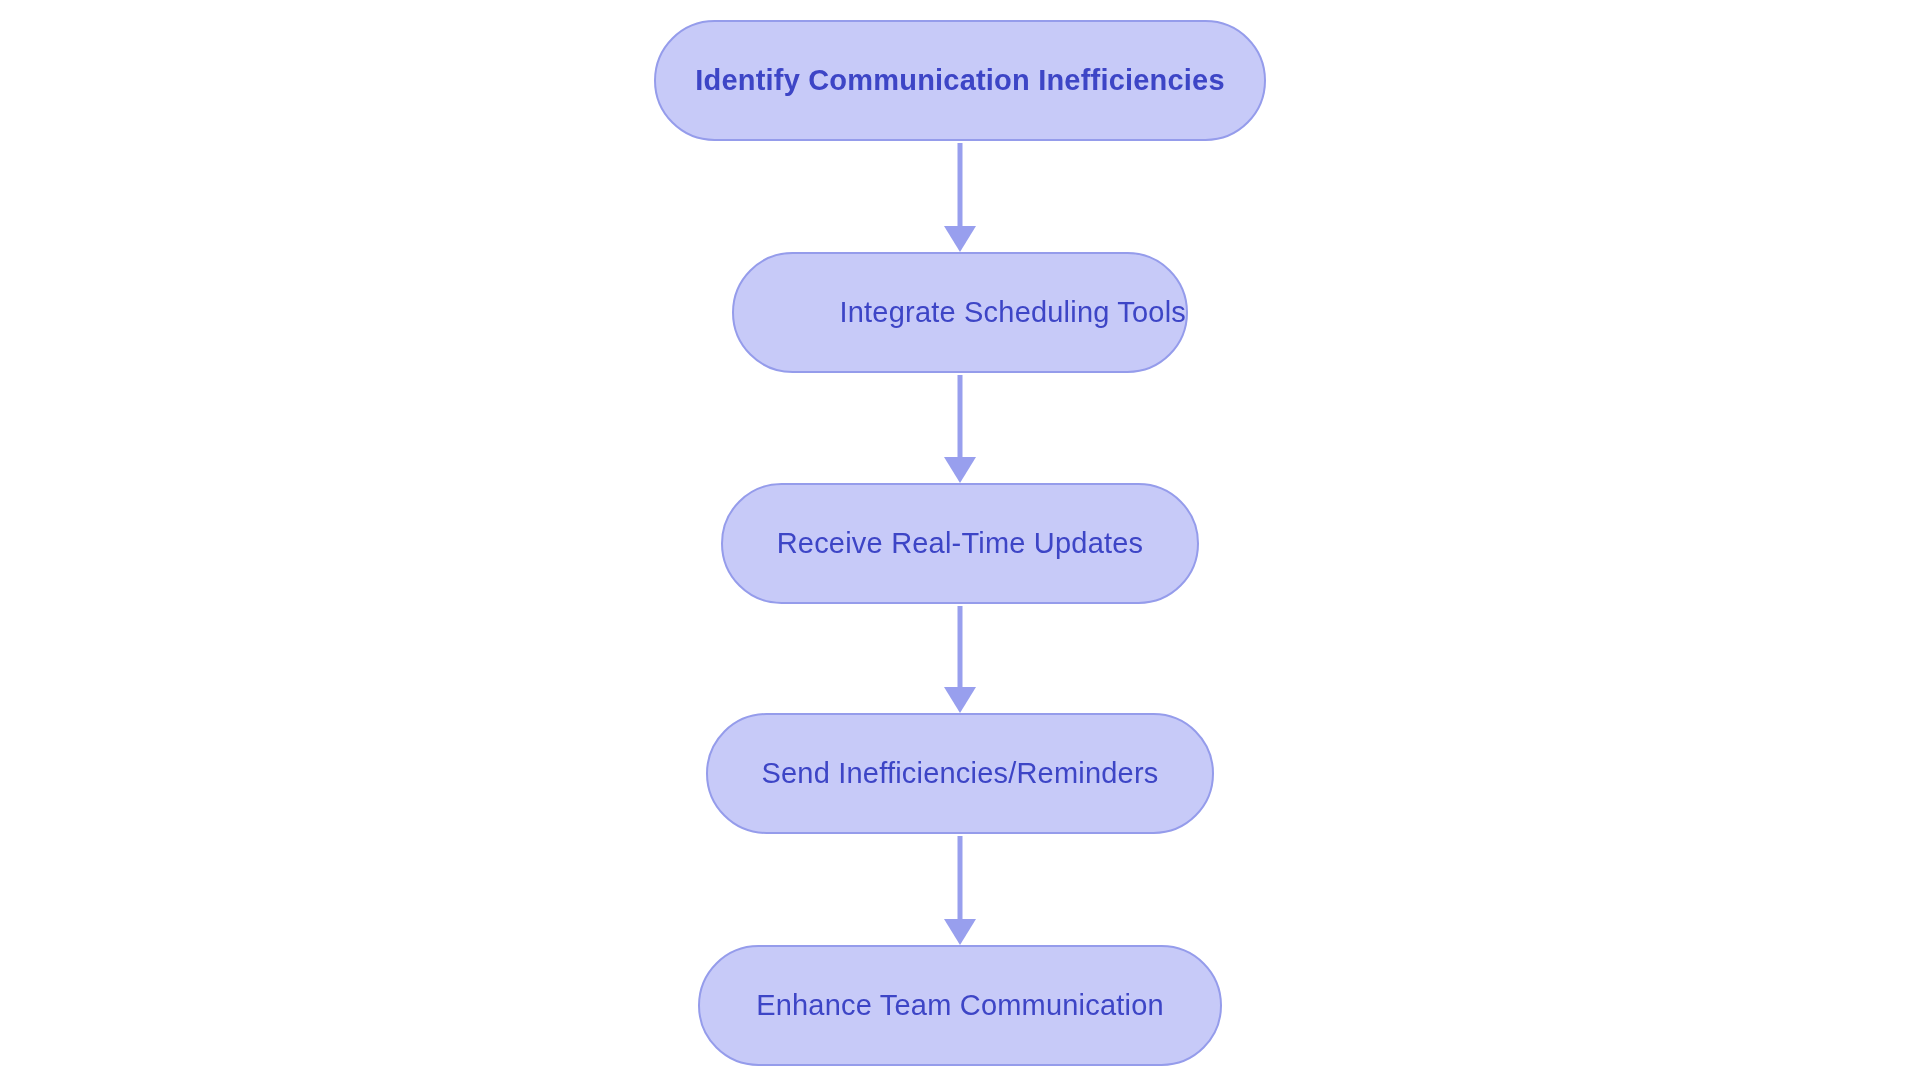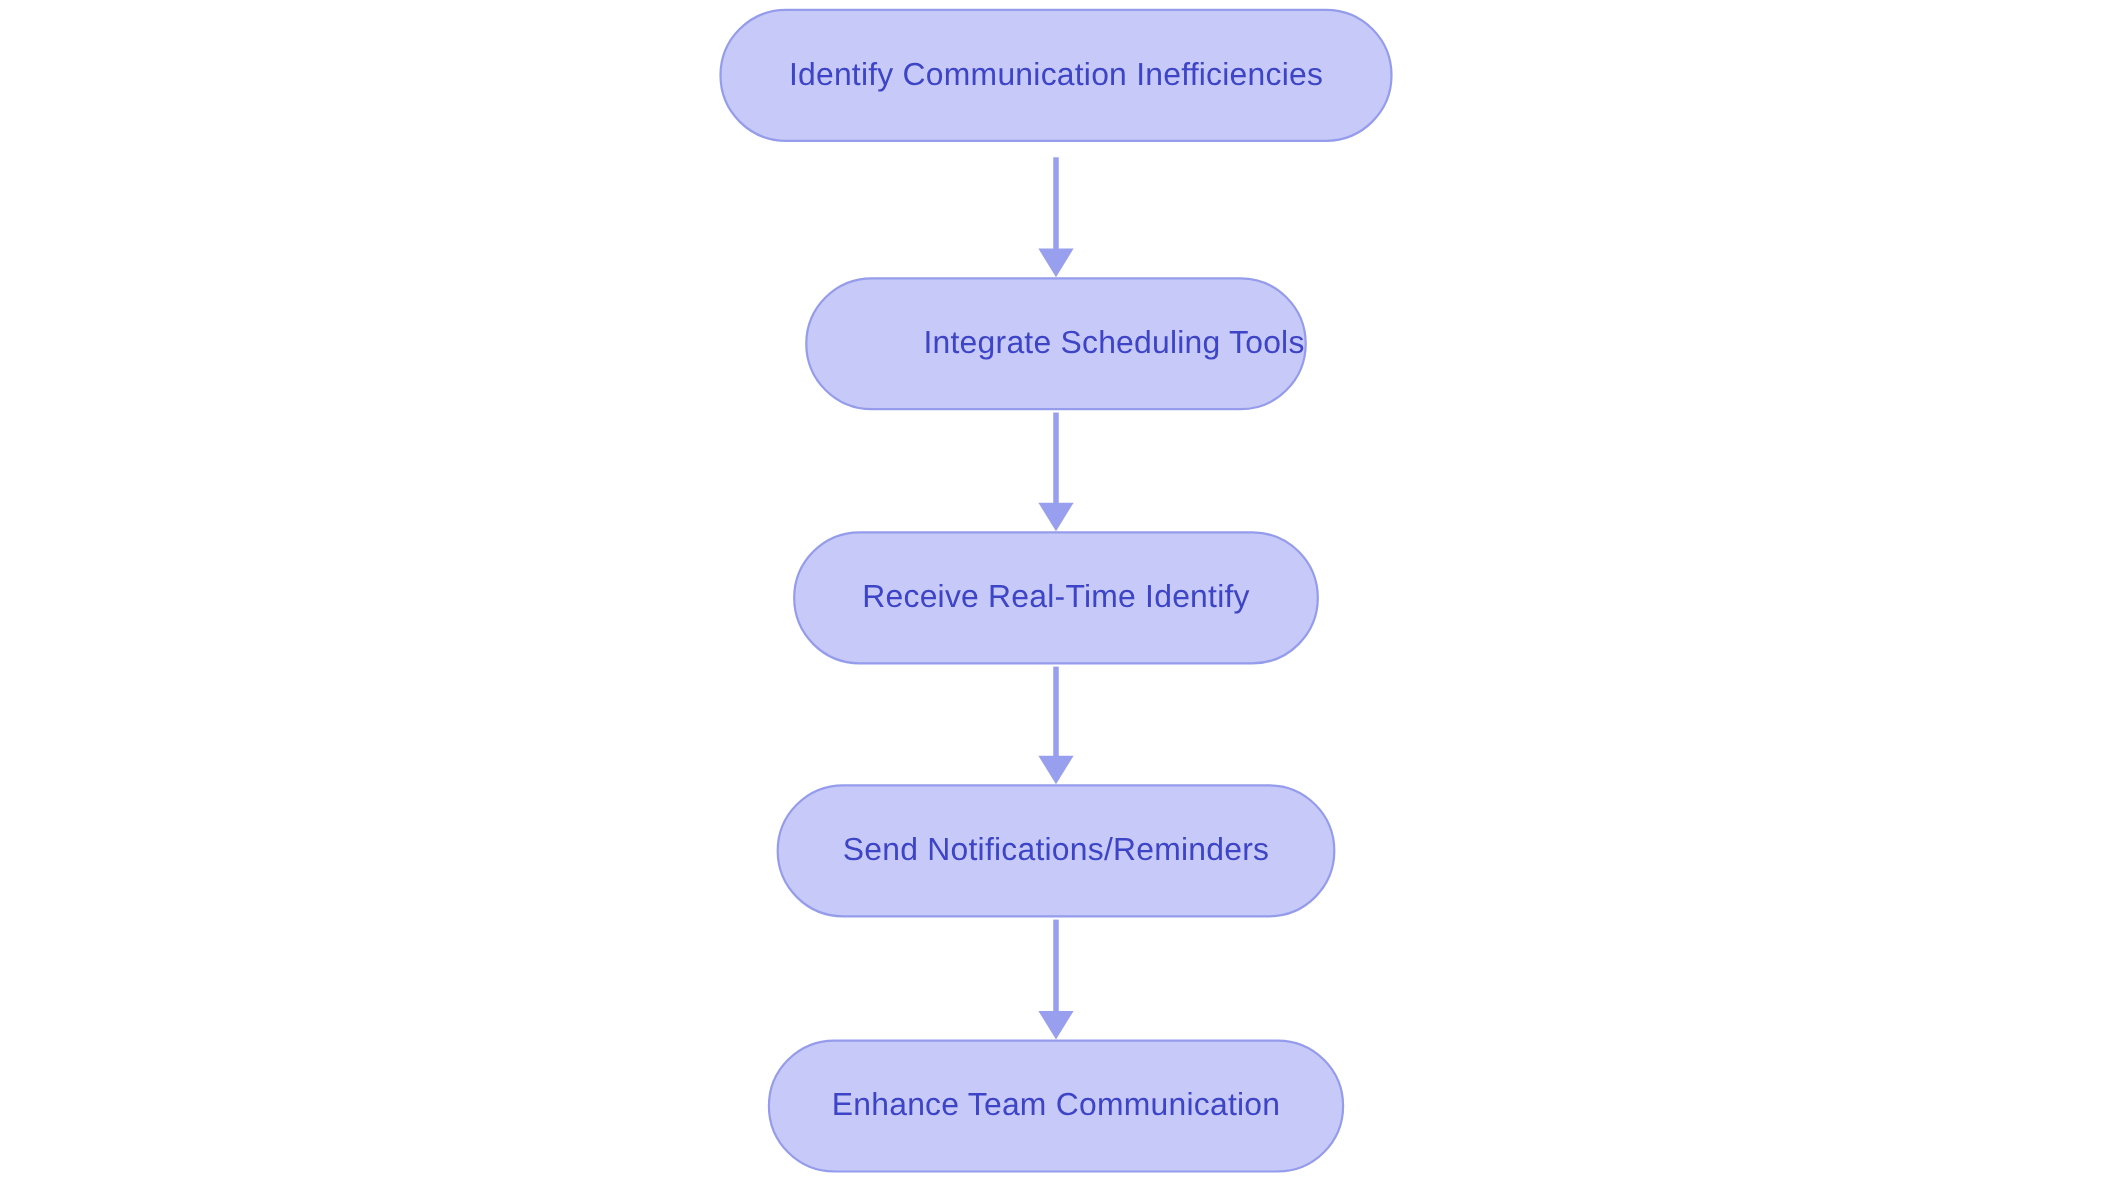--- a/index.html
+++ b/index.html
@@ -33,21 +33,21 @@
     border-radius: 62px;
     display: flex;
     align-items: center;
     justify-content: center;
     color: var(--node-text);
     font-size: 29px;
     letter-spacing: 0.2px;
     white-space: nowrap;
     text-align: center;
   }
-  .n1 { top: 8px;  width: 612px; }
+  .n1 { top: 20px;  width: 612px; font-weight: bold; }
   .n2 { top: 252px; width: 456px; justify-content: flex-end; }
   .n3 { top: 483px; width: 478px; }
   .n4 { top: 713px; width: 508px; }
   .n5 { top: 945px; width: 524px; }
 
   .arrow {
     position: absolute;
     left: 50%;
     transform: translateX(-50%);
     width: 36px;
@@ -94,30 +94,30 @@
   <div class="node n2">
     <span>Integrate Scheduling Tools</span>
   </div>
 
   <div class="arrow a2">
     <div class="arrow-line"></div>
     <div class="arrow-head"></div>
   </div>
 
   <div class="node n3">
-    <span>Receive Real-Time Identify</span>
+    <span>Receive Real-Time Updates</span>
   </div>
 
   <div class="arrow a3">
     <div class="arrow-line"></div>
     <div class="arrow-head"></div>
   </div>
 
   <div class="node n4">
-    <span>Send Notifications/Reminders</span>
+    <span>Send Inefficiencies/Reminders</span>
   </div>
 
   <div class="arrow a4">
     <div class="arrow-line"></div>
     <div class="arrow-head"></div>
   </div>
 
   <div class="node n5">
     <span>Enhance Team Communication</span>
   </div>

